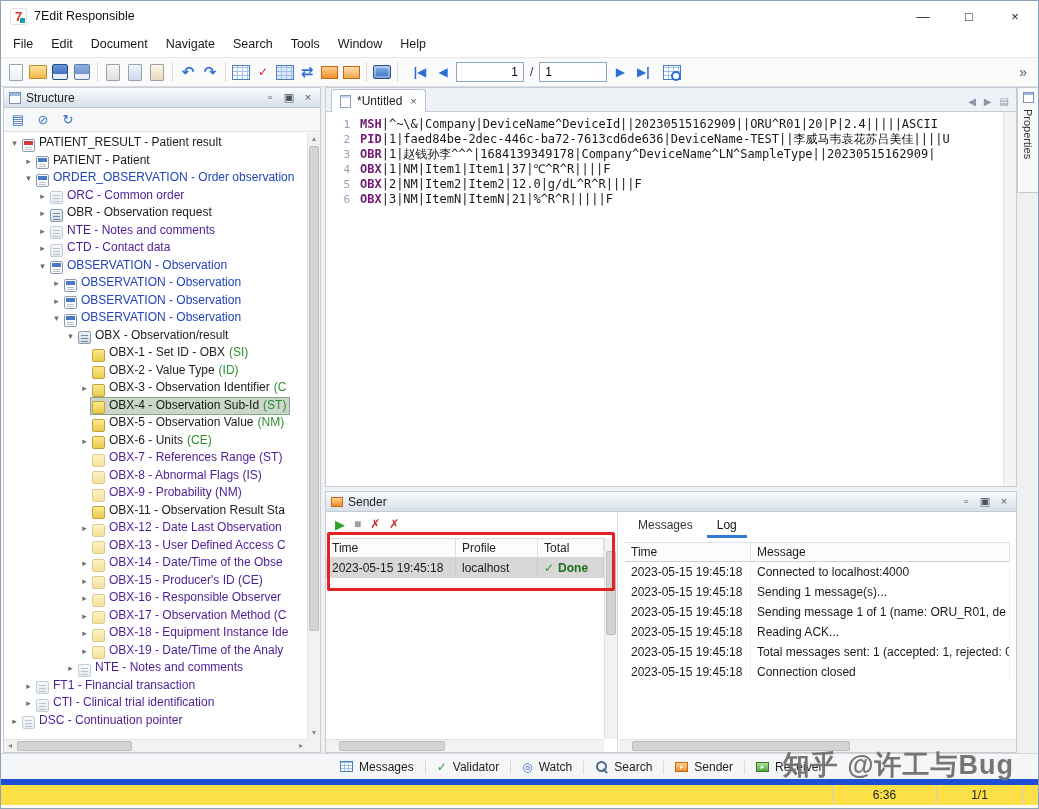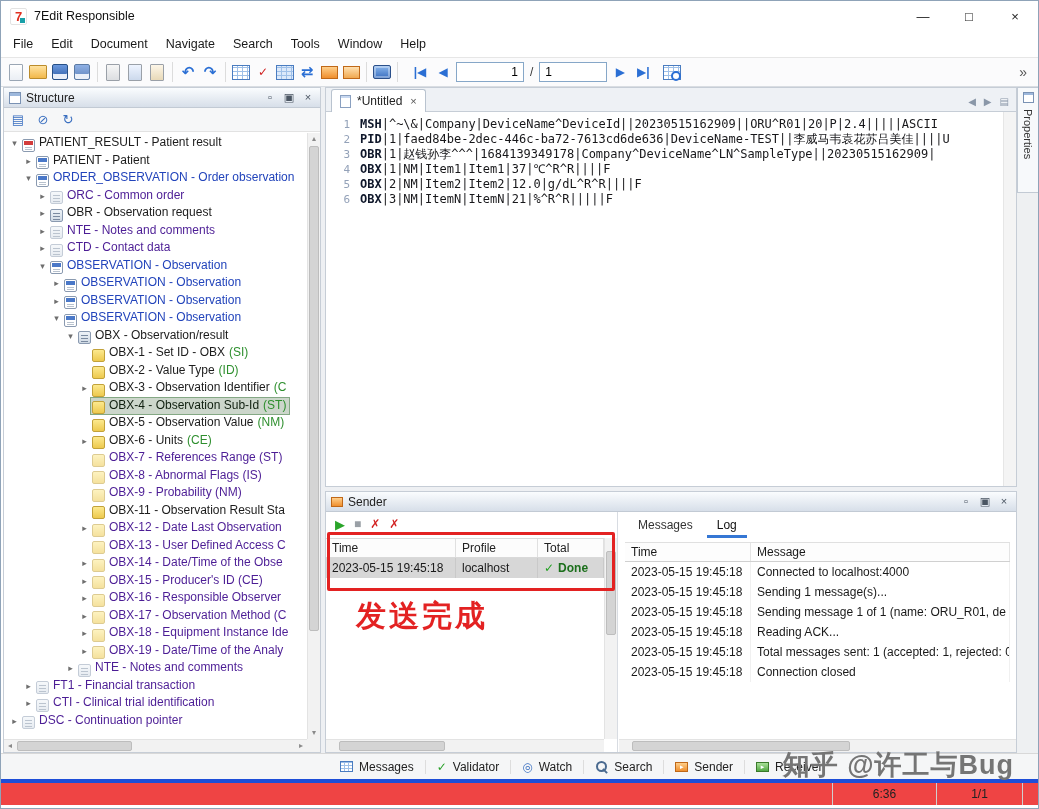--- a/index.html
+++ b/index.html
@@ -91,21 +91,21 @@
 .editor-panel{position:absolute;left:324px;top:86px;width:692px;height:400px;background:#fff;border:1px solid #c6cdd6;}
 .tabbar{height:24px;background:#eef1f5;border-bottom:1px solid #c6cdd6;display:flex;align-items:flex-end;padding-left:5px;}
 .tab{height:23px;background:#fff;border:1px solid #b9c3cf;border-bottom:none;border-radius:3px 3px 0 0;display:flex;align-items:center;padding:0 8px;gap:6px;margin-bottom:-1px;}
 .tab-icon{width:11px;height:13px;background:#fff;border:1px solid #8aa0c0;box-shadow:inset 0 2px 0 #c8d8f0;}
 .tab-label{font-size:12px;color:#222;}
 .tab-close{color:#555;font-size:11px;margin-left:2px;}
 .tabbar-right{margin-left:auto;display:flex;align-items:center;gap:8px;padding-right:7px;margin-bottom:4px;color:#8a97a8;font-size:10px;}
 .code-area{position:absolute;left:0;top:24px;right:13px;bottom:0;overflow:hidden;padding-top:5px;}
 .code-line{font-family:"DejaVu Sans Mono","Liberation Mono",monospace;font-size:12px;height:15px;line-height:15px;white-space:pre;overflow:hidden;}
 .lnum{display:inline-block;width:24px;text-align:right;color:#93a1b8;margin-right:10px;font-size:11px;font-family:"DejaVu Sans Mono","Liberation Mono",monospace;}
-.seg{color:#0f172a;font-weight:bold;text-align:right;}
+.seg{color:#701a75;font-weight:bold;text-align:right;}
 .rest{color:#17171a;}
 .ed-sb{position:absolute;top:24px;right:0;bottom:0;width:13px;background:#f4f4f4;border-left:1px solid #e6e6e6;}
 
 .props-strip{position:absolute;left:1016px;top:86px;width:22px;height:666px;background:#eef0f2;}
 .props-tab{position:absolute;left:0;top:0;width:22px;height:106px;background:#f7f9fb;border:1px solid #c2cad4;display:flex;flex-direction:column;align-items:center;padding-top:4px;gap:6px;}
 .props-icon{width:11px;height:11px;background:#fff;border:1px solid #7a92b4;box-shadow:inset 0 2px 0 #9db8dc;}
 .props-label{writing-mode:vertical-rl;font-size:11px;color:#333;}
 
 .sender-panel{position:absolute;left:324px;top:490px;width:692px;height:262px;background:#fff;border:1px solid #c6cdd6;}
 .sender-body{position:absolute;left:0;top:20px;right:0;bottom:0;}
@@ -148,21 +148,21 @@
 .db-sep{width:1px;height:14px;background:#ddd;}
 .db-ic{display:inline-flex;align-items:center;justify-content:center;}
 .k-btbl{width:13px;height:11px;border:1px solid #4a7cc0;background-color:#fff;background-image:repeating-linear-gradient(90deg,transparent 0 3px,#9fc0e8 3px 4px),repeating-linear-gradient(0deg,transparent 0 2px,#9fc0e8 2px 3px);}
 .k-bcheck{color:#28a028;font-weight:bold;font-size:12px;}
 .k-bwatch{color:#3a6fc0;font-size:12px;}
 .k-bsearch{position:relative;width:13px;height:13px;}
 .k-bsearch::before{content:"";position:absolute;left:1px;top:1px;width:7px;height:7px;border:2px solid #4a6a90;border-radius:50%;}
 .k-bsearch::after{content:"";position:absolute;right:0;bottom:1px;width:6px;height:2px;background:#4a6a90;transform:rotate(45deg);}
 .k-bsend{width:13px;height:10px;background:linear-gradient(#ffcf8a,#ef8f2e);border:1px solid #c06818;color:#fff;font-size:7px;}
 .k-brecv{width:13px;height:10px;background:linear-gradient(#a8e098,#54a844);border:1px solid #3a7a2a;color:#fff;font-size:7px;}
-.status-row{position:absolute;left:0;top:778px;width:100%;height:26px;background:#ef4444;border-top:4px solid #1d4ed8;display:flex;}
+.status-row{position:absolute;left:0;top:778px;width:100%;height:26px;background:#fde047;border-top:6px solid #1d4ed8;display:flex;}
 .status-spacer{flex:1;}
 .status-cell{border-left:1px solid #d0d0d0;height:100%;display:flex;align-items:center;justify-content:center;font-size:12px;color:#222;}
 .sc-time{width:104px;}
 .sc-page{width:86px;}
 .sc-end{width:16px;}
 .watermark{position:absolute;right:24px;top:746px;font-size:27px;font-weight:bold;color:#757575;letter-spacing:1px;z-index:40;}
 </style>
 </head>
 <body>
 
@@ -561,21 +561,20 @@
           </div>
           <div id="sender-rows">
               <div class="st-row">
                 <span class="st-c st-c1">2023-05-15 19:45:18</span>
                 <span class="st-c st-c2">localhost</span>
                 <span class="st-c st-c3"><span class="st-check">✓</span><span class="st-done">Done</span></span>
               </div>
             </div>
         </div>
         <div class="anno-box"></div>
-        <div class="anno-text">发送完成</div>
         <div class="snd-sb-v">
             <span class="sb-thumb-v"></span>
           </div>
         <div class="snd-sb-h">
             <span class="sb-thumb-h"></span>
           </div>
       </div>
       <div class="sender-right">
         <div class="log-tabs">
           <span class="log-tab">Messages</span>

